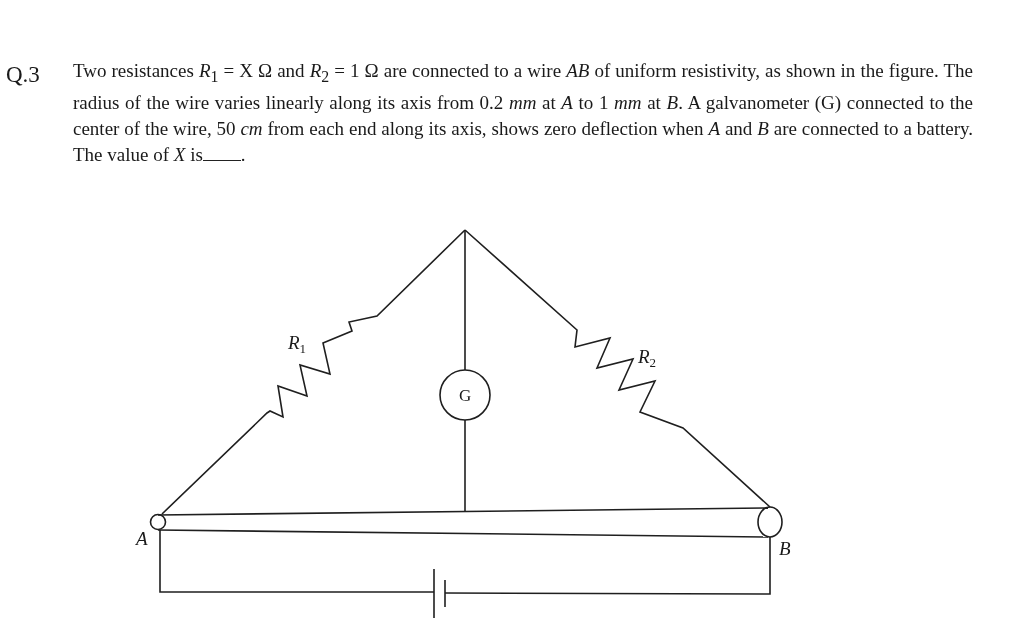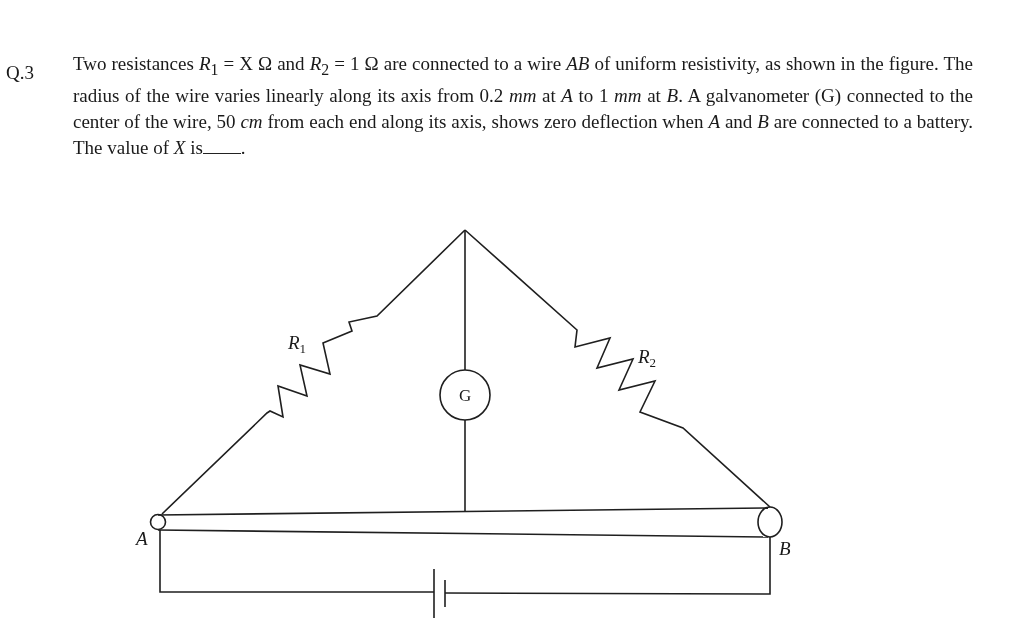--- a/index.html
+++ b/index.html
@@ -1,19 +1,19 @@
 <!DOCTYPE html>
 <html><head>
 <meta charset="utf-8">
 <style>
   html, body { margin:0; padding:0; background:#ffffff; }
   body { width:1024px; height:642px; position:relative; overflow:hidden;
          font-family:"Liberation Serif","DejaVu Serif",serif; color:#1a1a1a; }
-  .qnum { position:absolute; left:6px; top:62px; font-size:19px; }
-  .qtext { position:absolute; left:73px; top:51px; width:900px; font-size:19px; line-height:26px; text-align:justify; }
+  .qnum { position:absolute; left:6px; top:62px; font-size:23px; }
+  .qtext { position:absolute; left:73px; top:58px; width:900px; font-size:19px; line-height:26px; text-align:justify; }
   .qtext i { font-style:italic; }
   .blank { display:inline-block; width:38px; border-bottom:1px solid #222; height:16px; vertical-align:baseline; }
   svg.fig { position:absolute; left:0; top:0; }
   .lbl { font-family:"Liberation Serif","DejaVu Serif",serif; font-style:italic; font-size:19px; fill:#1a1a1a; }
   .sub { font-size:13px; font-style:normal; }
   .glbl { font-family:"Liberation Serif","DejaVu Serif",serif; font-size:17px; fill:#1a1a1a; }
 </style>
 </head>
 <body>
 

